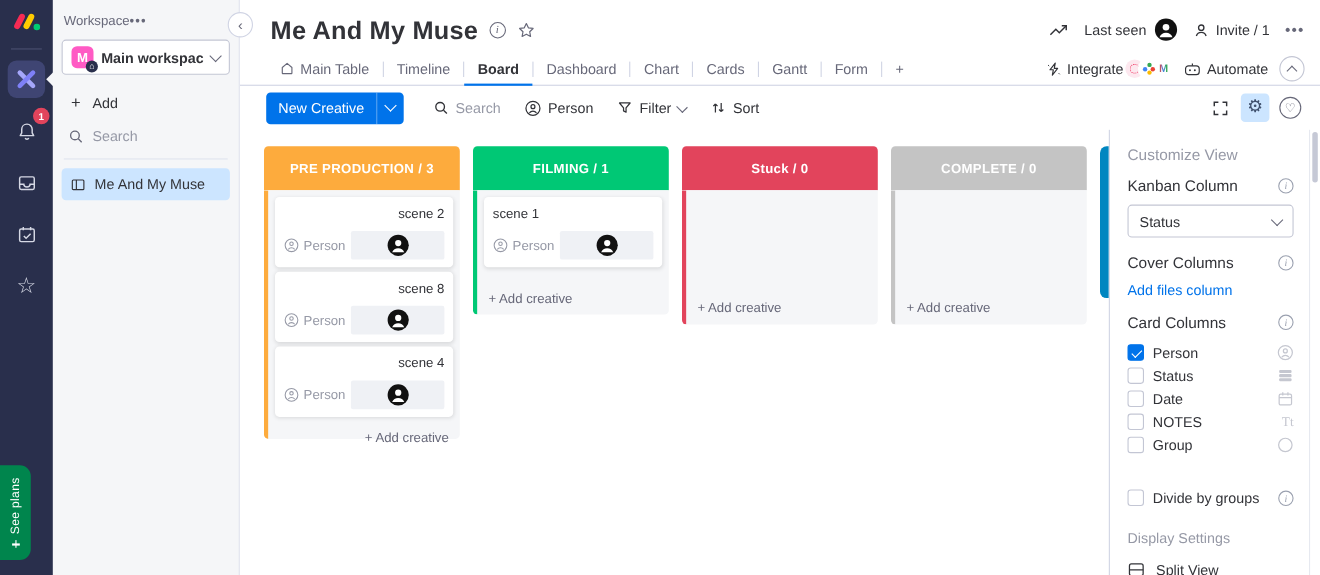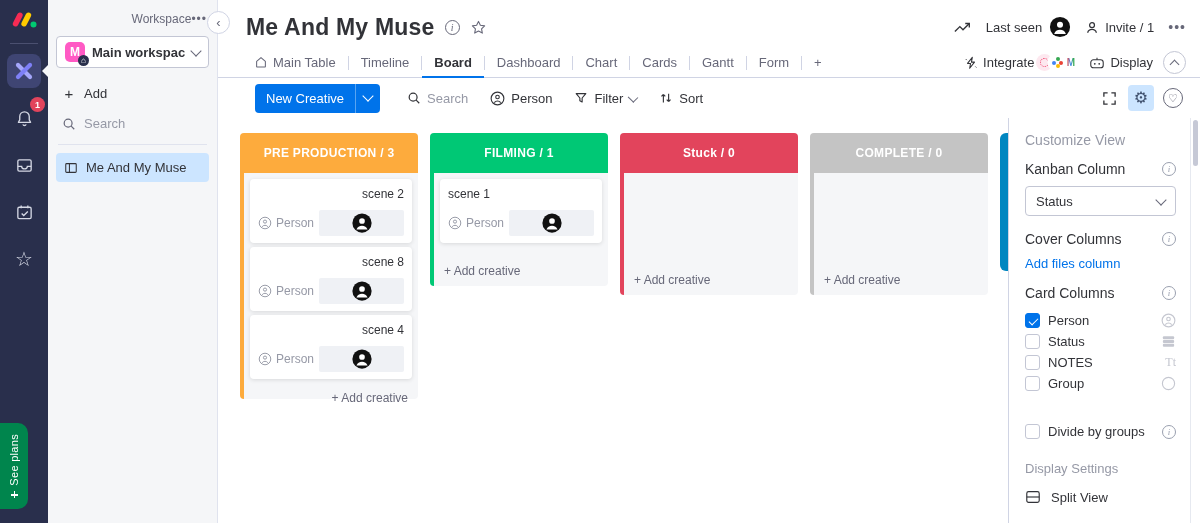--- a/index.html
+++ b/index.html
@@ -18,21 +18,21 @@
   .star-glyph { font-size:20px; color:#d5d8e4; line-height:1; }
   .see-plans { position:absolute; left:0; bottom:14px; width:28px; height:86px; background:#00854d; border-radius:0 10px 10px 0; display:flex; flex-direction:column; align-items:center; justify-content:center; gap:6px; cursor:pointer; }
   .see-plans .sp-text { writing-mode:vertical-rl; transform:rotate(180deg); color:#fff; font-size:11px; letter-spacing:.3px; }
   .sparkle { position:relative; width:7px; height:7px; }
   .sparkle i, .sparkle b { position:absolute; background:#fff; }
   .sparkle i { left:3px; top:0; width:1.5px; height:7px; }
   .sparkle b { left:0; top:3px; width:7px; height:1.5px; }
 
   
   .ws-panel { width:170px; flex:0 0 170px; background:#f5f6f8; border-right:1px solid #e0e3ee; padding:10px 8px 0; position:relative; z-index:4; }
-  .ws-head { display:flex; align-items:center; justify-content:flex-end; padding:2px 2px 10px; }
+  .ws-head { display:flex; align-items:center; justify-content:flex-start; padding:2px 2px 10px; }
   .ws-title { font-size:12px; color:#676879; }
   .dots { color:#676879; font-size:12px; letter-spacing:1px; cursor:pointer; line-height:1; }
   .ws-select { display:flex; align-items:center; gap:7px; background:#fff; border:1px solid #c3c6d4; border-radius:4px; height:32px; padding:0 8px; cursor:pointer; }
   .ws-avatar { position:relative; width:20px; height:20px; border-radius:5px; background:#ff5ac4; color:#fff; font-size:12px; font-weight:bold; display:flex; align-items:center; justify-content:center; flex:0 0 20px; }
   .ws-avatar .home-badge { position:absolute; right:-4px; bottom:-4px; width:11px; height:11px; background:#292f4c; border-radius:50%; color:#fff; font-size:8px; line-height:11px; text-align:center; }
   .ws-select .name { font-size:13px; font-weight:bold; flex:1; white-space:nowrap; overflow:hidden; }
   .chev { width:8px; height:8px; border-right:1.5px solid #676879; border-bottom:1.5px solid #676879; transform:rotate(45deg); margin-top:-3px; flex:0 0 8px; }
   .ws-row { display:flex; align-items:center; gap:8px; font-size:13px; color:#323338; padding:7px 6px; cursor:pointer; border-radius:4px; }
   .ws-row.search { color:#9699a6; }
   .ws-row .plus { font-size:15px; color:#323338; width:14px; text-align:center; }
@@ -70,21 +70,21 @@
   .clover .g { left:3.5px; top:0; width:4px; height:4px; background:#36a852; }
   .clover .b { left:0; top:3.5px; width:4px; height:4px; background:#4285f4; }
   .clover .r { left:7px; top:3.5px; width:4px; height:4px; background:#ea4335; }
   .clover .y { left:3.5px; top:7px; width:4px; height:4px; background:#fbbc05; }
   .gmail-m { font-size:10px; font-weight:bold; color:#ea4335; background:linear-gradient(90deg,#ea4335,#4285f4 45%,#34a853 80%); -webkit-background-clip:text; background-clip:text; -webkit-text-fill-color:transparent; }
   .collapse-circle { width:23px; height:23px; border-radius:50%; border:1px solid #c3c6d4; display:flex; align-items:center; justify-content:center; cursor:pointer; background:#fff; }
   .chev-up { width:7px; height:7px; border-left:1.5px solid #676879; border-top:1.5px solid #676879; transform:rotate(45deg); margin-top:3px; }
 
   
   .toolbar { display:flex; align-items:center; gap:4px; height:40px; padding:0 14px 0 24px; }
-  .new-btn { display:flex; align-items:stretch; background:#0073ea; border-radius:4px; overflow:hidden; cursor:pointer; margin-right:14px;margin-left:13px; }
+  .new-btn { display:flex; align-items:stretch; background:#0073ea; border-radius:4px; overflow:hidden; cursor:pointer; margin-right:14px; }
   .new-btn .lbl { color:#fff; font-size:13px; padding:7px 11px; }
   .new-btn .split { display:flex; align-items:center; padding:0 8px; border-left:1px solid rgba(255,255,255,.35); }
   .new-btn .split .chev { border-color:#fff; margin-top:-4px; }
   .tool-item { display:flex; align-items:center; gap:6px; font-size:13px; color:#323338; padding:6px 9px; border-radius:4px; cursor:pointer; }
   .tool-item .ph { color:#9699a6; }
 
   
   .content { position:relative; flex:1; display:flex; min-height:0; }
   .kanban { position:relative; flex:1; padding:15px 0 0 22px; display:flex; gap:12px; align-items:flex-start; overflow:hidden; }
   .kcol { width:178px; flex:0 0 178px; }
@@ -317,21 +317,21 @@
               <span class="gmail-m">M</span>
             </span>
         </span>
         <span class="mini-link">
           <svg width="16" height="13" viewBox="0 0 18 14" fill="none" stroke="#323338" stroke-width="1.2">
             <rect x="2" y="4" width="14" height="9" rx="3"></rect>
             <circle cx="6.5" cy="8.5" r="1" fill="#323338" stroke="none"></circle>
             <circle cx="11.5" cy="8.5" r="1" fill="#323338" stroke="none"></circle>
             <path d="M9 4V1.6"></path>
           </svg>
-          <span>Display</span>
+          <span>Automate</span>
         </span>
         <span class="collapse-circle">
             <span class="chev-up"></span>
           </span>
       </div>
     </div>
 
     <div class="toolbar">
       <div class="new-btn">
         <span class="lbl">New Creative</span>
@@ -544,20 +544,30 @@
               <span class="ricon">
                 <svg width="15" height="15" viewBox="0 0 16 16" fill="#c5c7d0">
                   <rect x="2" y="2.5" width="12" height="3" rx="1"></rect>
                   <rect x="2" y="6.5" width="12" height="3" rx="1"></rect>
                   <rect x="2" y="10.5" width="12" height="3" rx="1"></rect>
                 </svg>
               </span>
             </div>
             <div class="cv-check">
               <span class="cbox"></span>
+              <span class="clabel">Date</span>
+              <span class="ricon">
+                <svg width="15" height="15" viewBox="0 0 16 16" fill="none" stroke="#c5c7d0" stroke-width="1.2">
+                  <rect x="2" y="3.5" width="12" height="10.5" rx="1.5"></rect>
+                  <path d="M2 6.8h12M5.5 1.8v3M10.5 1.8v3"></path>
+                </svg>
+              </span>
+            </div>
+            <div class="cv-check">
+              <span class="cbox"></span>
               <span class="clabel">NOTES</span>
               <span class="ricon">
                 <span class="tt-icon">Tt</span>
               </span>
             </div>
             <div class="cv-check">
               <span class="cbox"></span>
               <span class="clabel">Group</span>
               <span class="ricon">
                 <svg width="15" height="15" viewBox="0 0 16 16" fill="none" stroke="#c5c7d0" stroke-width="1.2">

